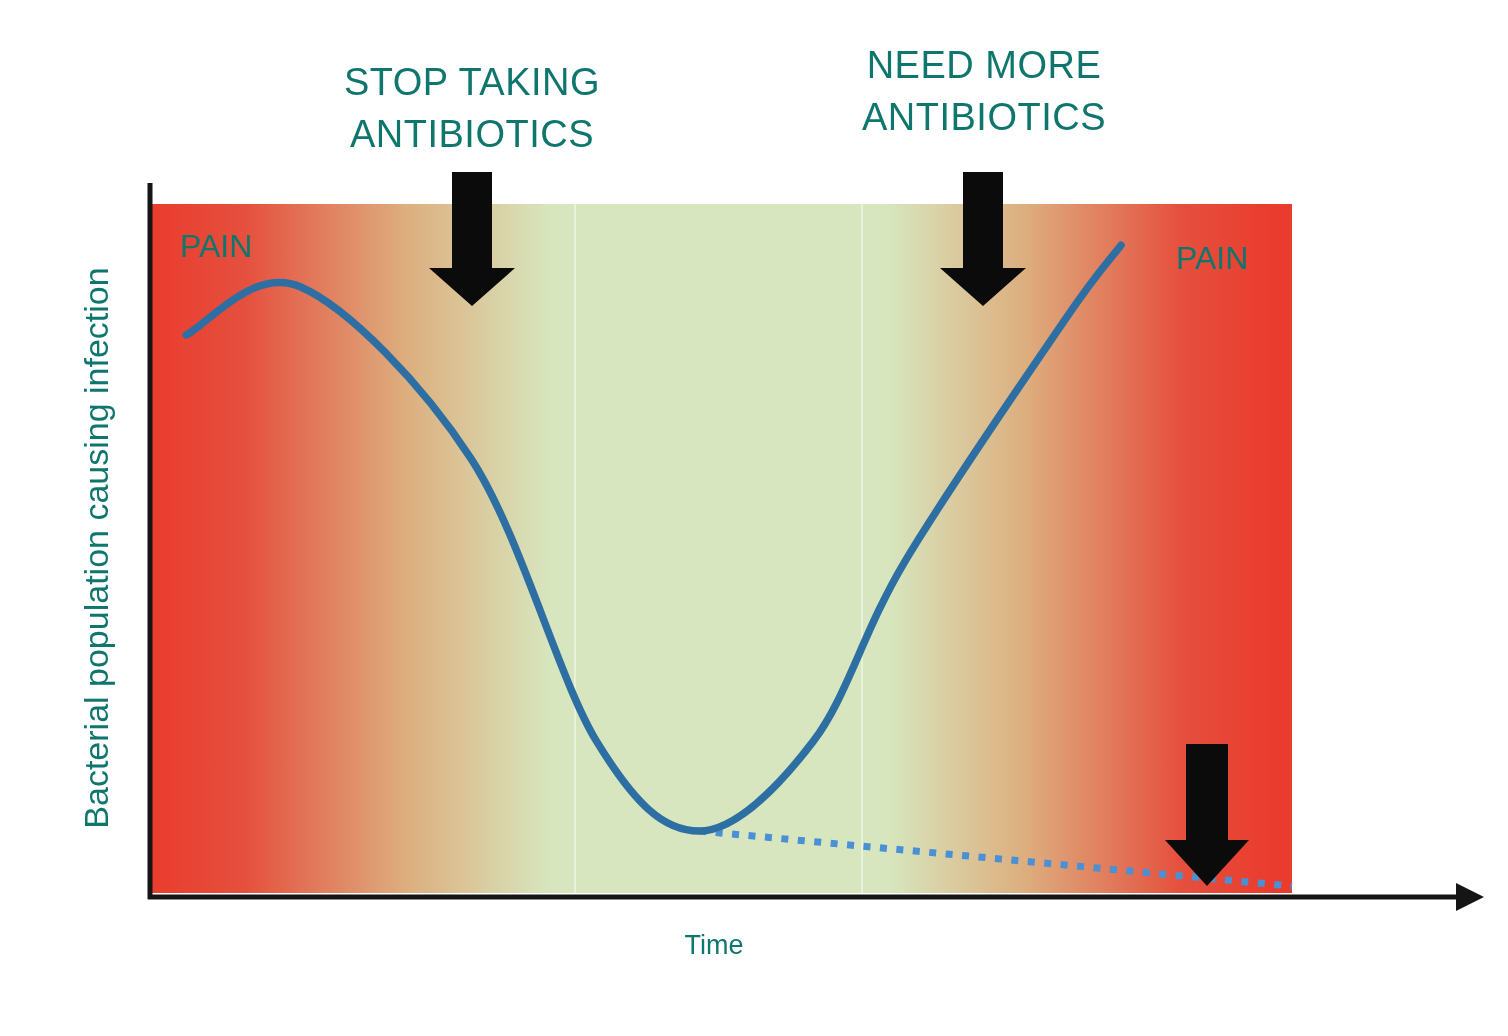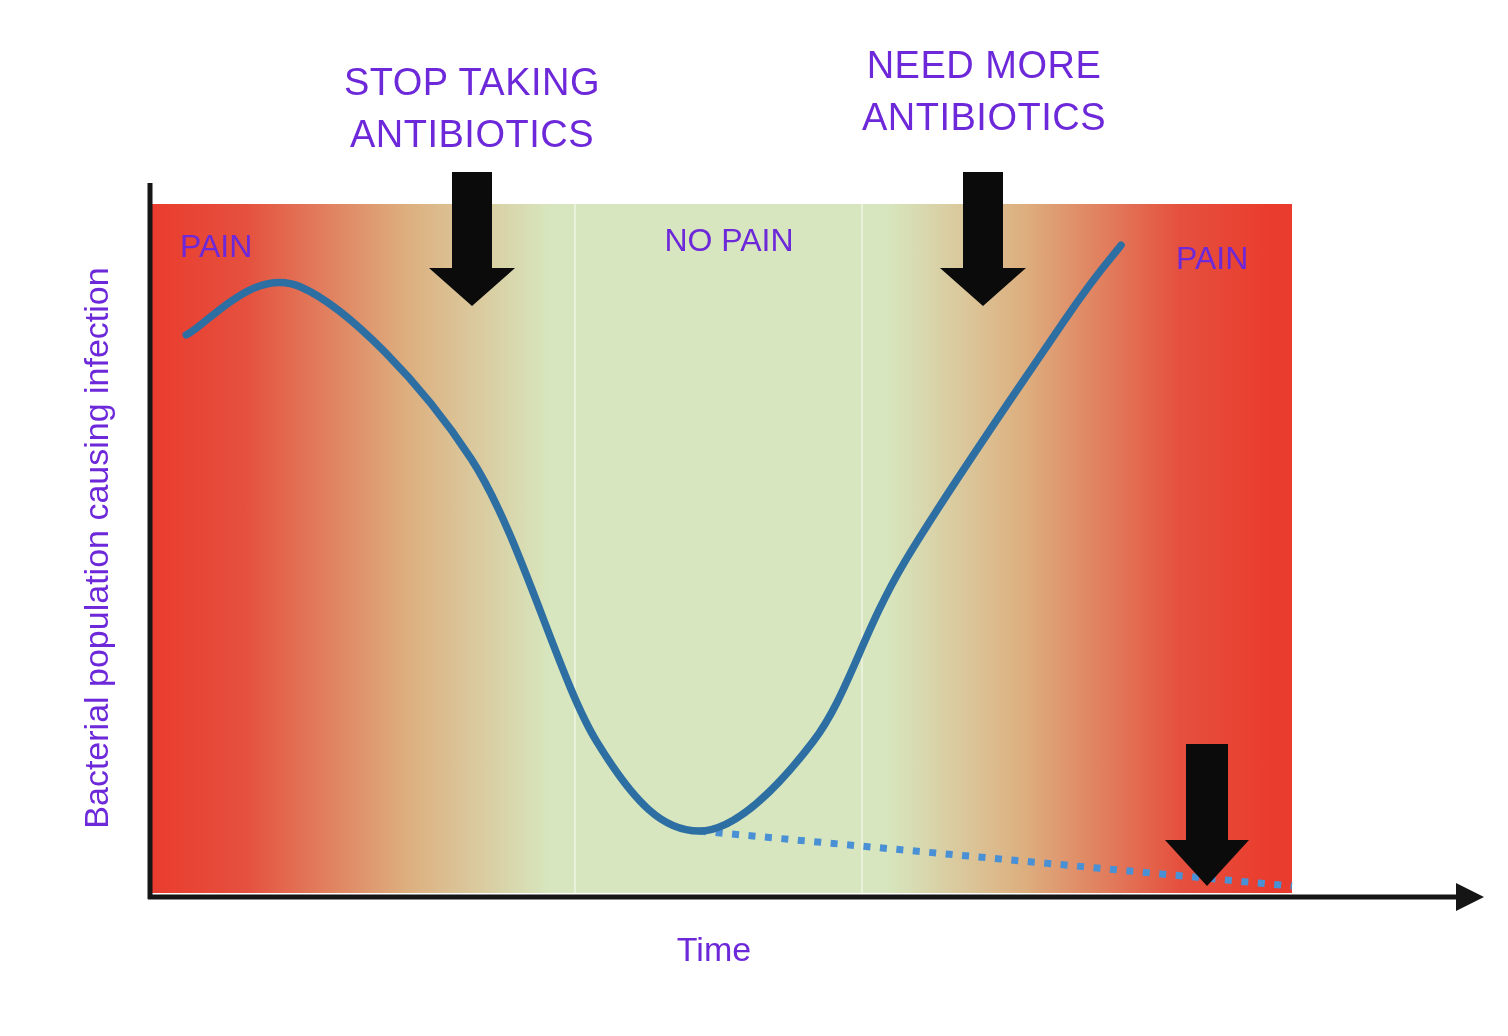--- a/index.html
+++ b/index.html
@@ -1,21 +1,21 @@
 <!DOCTYPE html>
 <html><head>
 <meta charset="utf-8">
 <style>
   html,body{margin:0;padding:0;background:#ffffff;}
   .canvas{
     position:relative;
     width:1508px;height:1036px;
     background:#ffffff;
     font-family:"Liberation Sans", sans-serif;
-    color:#6d28d9;
+    color:#0f766e;
     overflow:hidden;
   }
   
   .panel{position:absolute;top:204px;height:689px;}
   .panel-left{left:152px;width:423px;
     background:linear-gradient(90deg,#ea3c2e 0%,#e5503e 22%,#ddae7e 60%,#d7e6be 94%);}
   .panel-mid{left:575px;width:287px;background:#d7e6be;}
   .panel-right{left:862px;width:430px;
     background:linear-gradient(90deg,#d7e6be 6%,#ddae7e 38%,#e5503e 74%,#ea3c2e 95%);}
   .seam{position:absolute;top:204px;height:689px;width:2px;background:rgba(255,255,255,0.45);}
@@ -26,21 +26,21 @@
 
   .label{position:absolute;white-space:pre-line;}
   .ann{font-size:38px;line-height:52px;text-align:center;letter-spacing:0.5px;}
   .ann-stop{left:320px;top:56px;width:304px;}
   .ann-need{left:832px;top:39px;width:304px;}
   .ann-finish{left:1082px;top:630px;width:248px;}
   .region-label{font-size:32px;line-height:44px;}
   .pain-left{left:180px;top:224px;}
   .no-pain{left:629px;top:218px;width:200px;text-align:center;}
   .pain-right{left:1176px;top:236px;}
-  .x-label{left:614px;top:930px;width:200px;text-align:center;font-size:34px;}
+  .x-label{left:614px;top:930px;width:200px;text-align:center;font-size:27px;}
   .y-label{
     left:96px;top:548px;
     font-size:34px;white-space:nowrap;
     transform:translate(-50%,-50%) rotate(-90deg);
   }
 </style>
 </head>
 <body>
 
 <div class="canvas">
@@ -66,18 +66,17 @@
     <polygon points="963,172 1003,172 1003,268 1026,268 983,306 940,268 963,268" fill="#0b0b0b"></polygon>
     <polygon points="1186,744 1228,744 1228,840 1249,840 1207,886 1165,840 1186,840" fill="#0b0b0b"></polygon>
   </svg>
 
   <div class="label ann ann-stop">STOP TAKING
 ANTIBIOTICS</div>
   <div class="label ann ann-need">NEED MORE
 ANTIBIOTICS</div>
 
   <div class="label region-label pain-left">PAIN</div>
-  <div class="label region-label no-pain">NO PAIN</div>
   <div class="label region-label pain-right">PAIN</div>
 
   <div class="label x-label">Time</div>
   <div class="label y-label">Bacterial population causing infection</div>
 </div>
 
 </body></html>

